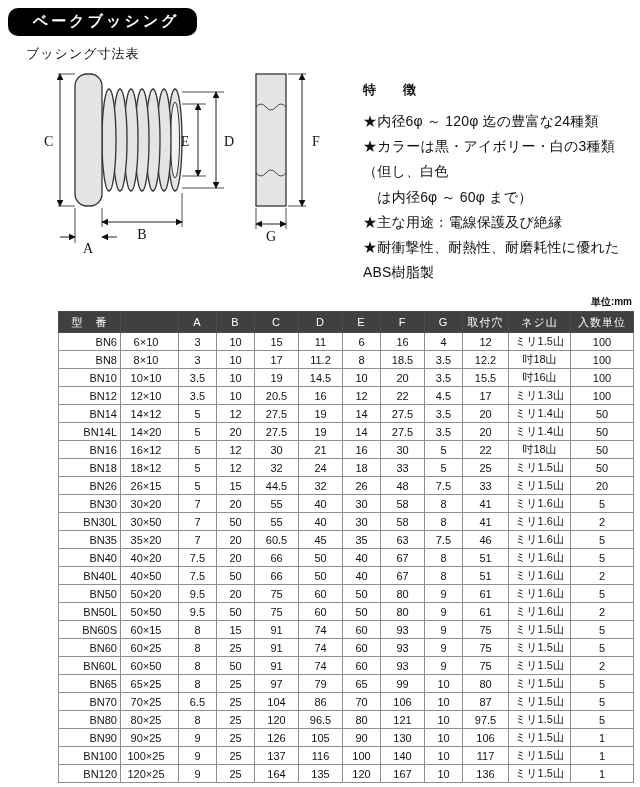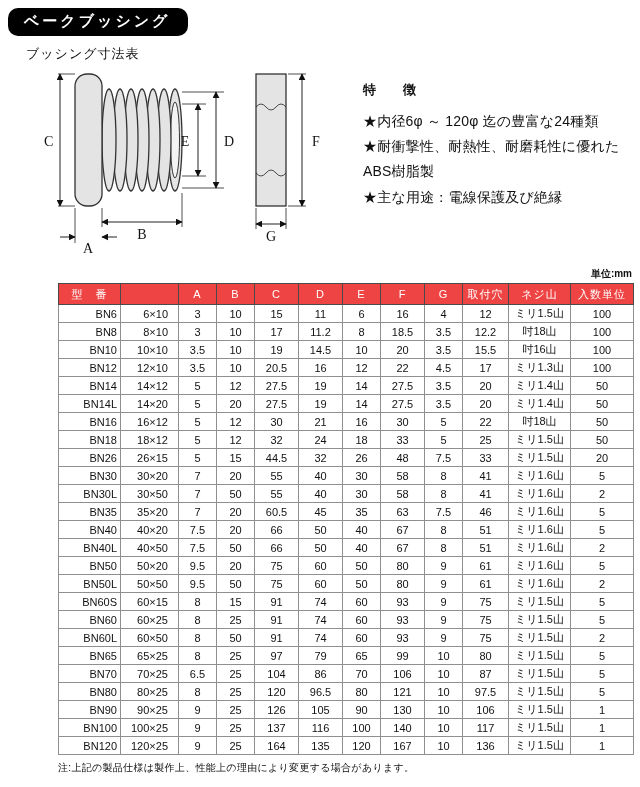--- a/index.html
+++ b/index.html
@@ -5,40 +5,40 @@
   html,body { margin:0; padding:0; }
   body {
     width:640px; height:787px; background:#ffffff; color:#111;
     font-family:"Liberation Sans", sans-serif;
     overflow:hidden;
   }
   .badge {
     display:inline-block; margin:8px 0 0 8px;
     background:#000; color:#fff;
     font-size:15px; font-weight:bold; letter-spacing:3px;
-    padding:4px 18px 5px 16px; border-radius:10px;
+    padding:4px 18px 5px 25px; border-radius:10px;
   }
   .subtitle { margin:9px 0 0 26px; font-size:13px; letter-spacing:1px; }
   .top { display:flex; align-items:flex-start; padding:4px 6px 0 38px; }
   .diagram-wrap { flex:0 0 auto; }
   .features { margin-left:13px; margin-top:14px; width:292px; }
   .features-heading { font-size:13px; font-weight:bold; letter-spacing:7px; margin-bottom:10px; }
   .feature-item { font-size:14px; line-height:1.8; white-space:pre-line; letter-spacing:0.2px; }
-  .unit { text-align:right; font-size:10px; font-weight:bold; margin:4px 8px 2px 0; }
+  .unit { text-align:right; font-size:10px; font-weight:bold; margin:10px 8px 2px 0; }
   table { border-collapse:collapse; margin-left:58px; table-layout:fixed; }
   th, td {
     border:1px solid #8f8f8f; font-size:11px; height:17px;
     padding:0 3px; text-align:center; overflow:hidden; white-space:nowrap;
   }
   thead th {
-    background:#ef4444; color:#fff; font-weight:normal;
+    background:#404040; color:#fff; font-weight:normal;
     border-color:#4a4a4a; height:20px; letter-spacing:1px;
   }
   td:nth-child(1) { text-align:right; padding-left:9px; }
-  td:nth-child(2) { text-align:right; padding-right:10px; }
+  td:nth-child(2) { text-align:center; padding-right:10px; }
   .footnote { font-size:10px; margin:6px 0 0 58px; letter-spacing:0.3px; }
   svg text { font-family:"Liberation Serif", serif; font-size:14px; fill:#111; }
   .shape { fill:#e4e4e4; stroke:#333; stroke-width:1.3; }
   .bore  { fill:#f3f3f3; stroke:#333; stroke-width:1; }
   .dim   { stroke:#222; stroke-width:1; fill:none; }
   .ext   { stroke:#222; stroke-width:0.8; fill:none; }
 </style>
 </head>
 <body>
 
@@ -111,22 +111,24 @@
         <line class="ext" x1="218" y1="141" x2="218" y2="162"></line>
         <line class="ext" x1="248" y1="141" x2="248" y2="162"></line>
         <line class="dim" x1="218" y1="157" x2="248" y2="157" marker-start="url(#arr)" marker-end="url(#arr)"></line>
         <text x="233" y="174" text-anchor="middle">G</text>
       </svg>
     </div>
 
     <div class="features">
       <div class="features-heading">特　徴</div>
       <div class="feature-item">★内径6φ ～ 120φ 迄の豊富な24種類</div>
+      <div class="feature-item">★カラーは黒・アイボリー・白の3種類（但し、白色
+　は内径6φ ～ 60φ まで）</div>
+      <div class="feature-item">★主な用途：電線保護及び絶縁</div>
       <div class="feature-item">★耐衝撃性、耐熱性、耐磨耗性に優れたABS樹脂製</div>
-      <div class="feature-item">★主な用途：電線保護及び絶縁</div>
     </div>
   </div>
 
   <div class="unit">単位:mm</div>
 
   <table>
     <colgroup>
       <col style="width:62px">
         <col style="width:58px">
         <col style="width:38px">

